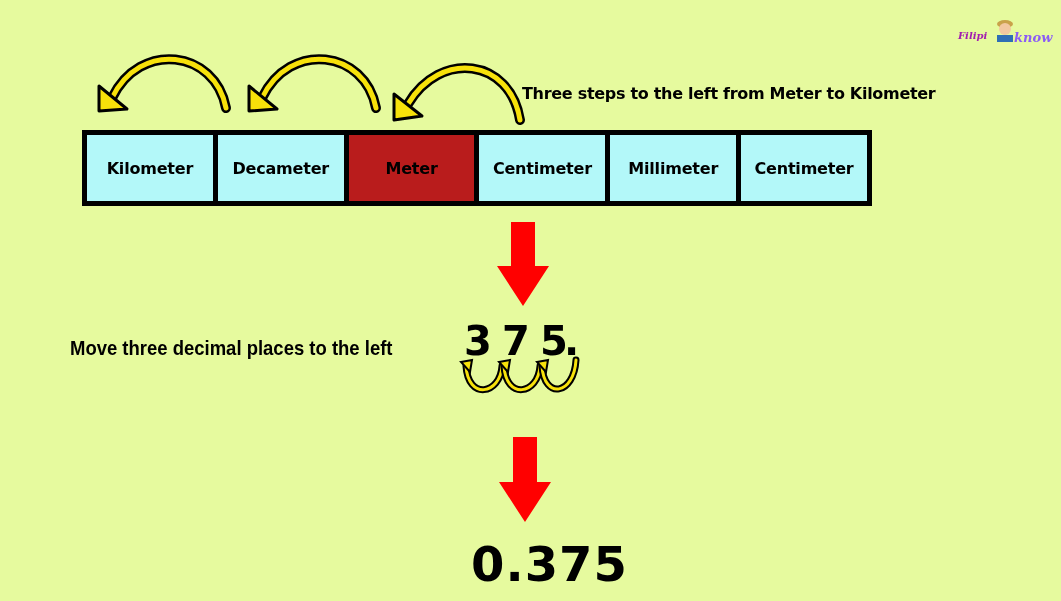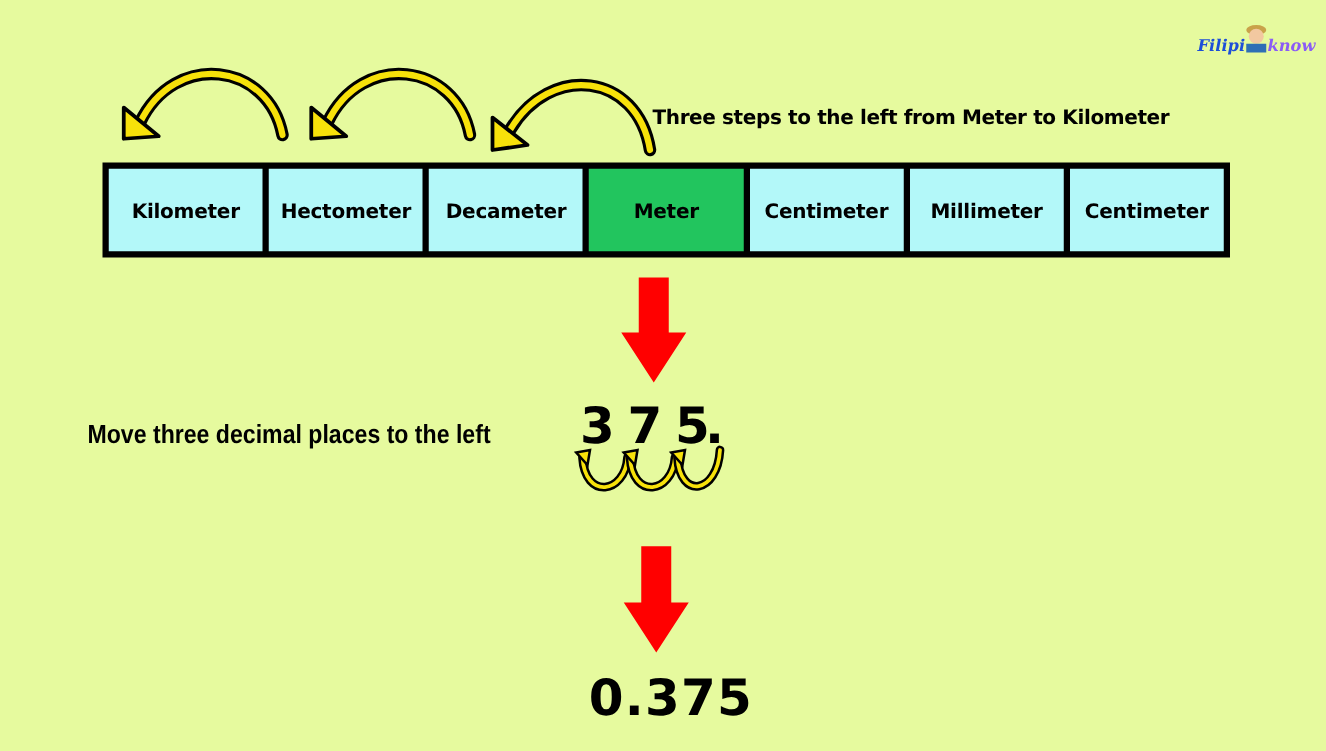--- a/index.html
+++ b/index.html
@@ -7,56 +7,56 @@
     width:1061px; height:601px; position:relative; overflow:hidden;
     background:#e6fa9e;
     font-family:"DejaVu Sans", sans-serif;
   }
   .logo {
     position:absolute; left:956px; top:18px; width:100px; height:30px;
   }
   .logo .filipi {
     position:absolute; left:2px; top:12px;
     font-family:"DejaVu Serif", serif; font-style:italic; font-weight:bold;
-    font-size:13px; color:#1d4ed8;
+    font-size:10px; color:#a21caf;
   }
   .logo .know {
     position:absolute; left:58px; top:12px;
     font-family:"DejaVu Serif", serif; font-style:italic; font-weight:bold;
     font-size:13px; color:#8b5cf6;
   }
   .logo svg { position:absolute; left:38px; top:0; }
   .heading {
     position:absolute; left:522px; top:84px;
     font-weight:bold; font-size:16px; color:#000; letter-spacing:-0.3px; white-space:nowrap;
   }
   .units {
-    position:absolute; left:82px; top:130px; width:902px; height:76px;
+    position:absolute; left:82px; top:130px; width:790px; height:76px;
     background:#000; box-sizing:border-box;
     display:flex; padding:5px; gap:5px;
   }
   .cell {
     flex:1; background:#b3f8f9; display:flex; align-items:center; justify-content:center;
     font-weight:bold; font-size:16px; color:#000; white-space:nowrap; letter-spacing:-0.2px;
   }
-  .cell.active { background:#22c55e; }
+  .cell.active { background:#b91c1c; }
   .arcs { position:absolute; left:0; top:0; }
   .instruction {
     position:absolute; left:70px; top:336px;
     font-family:"Liberation Sans", sans-serif; font-weight:bold; font-size:21px; color:#000;
     transform:scaleX(0.88); transform-origin:left center; white-space:nowrap;
   }
   .digits {
     position:absolute; left:464px; top:318px;
     font-weight:bold; font-size:40px; color:#000; white-space:nowrap;
   }
   .digits span { position:absolute; top:0; }
   .result {
     position:absolute; left:471px; top:536px;
-    font-weight:bold; font-size:40px; color:#000; letter-spacing:1px;
+    font-weight:bold; font-size:48px; color:#000; letter-spacing:1px;
   }
 </style>
 </head>
 <body>
 
 <div class="logo">
   <span class="filipi">Filipi</span>
   <svg width="22" height="28" viewBox="0 0 22 28">
     <ellipse cx="11" cy="6" rx="8" ry="4" fill="#c9a24a"></ellipse>
     <circle cx="11" cy="11" r="6" fill="#f2c8a0"></circle>
@@ -99,21 +99,20 @@
   </g>
   <g>
     <polygon points="513,437 537,437 537,482 551,482 525,522 499,482 513,482" fill="#ff0000"></polygon>
   </g>
 </svg>
 
 <div class="heading">Three steps to the left from Meter to Kilometer</div>
 
 <div class="units">
   <div class="cell">Kilometer</div>
-  <div class="cell">Hectometer</div>
   <div class="cell">Decameter</div>
   <div class="cell active">Meter</div>
   <div class="cell">Centimeter</div>
   <div class="cell">Millimeter</div>
   <div class="cell">Centimeter</div>
 </div>
 
 <div class="instruction">Move three decimal places to the left</div>
 
 <div class="digits">

